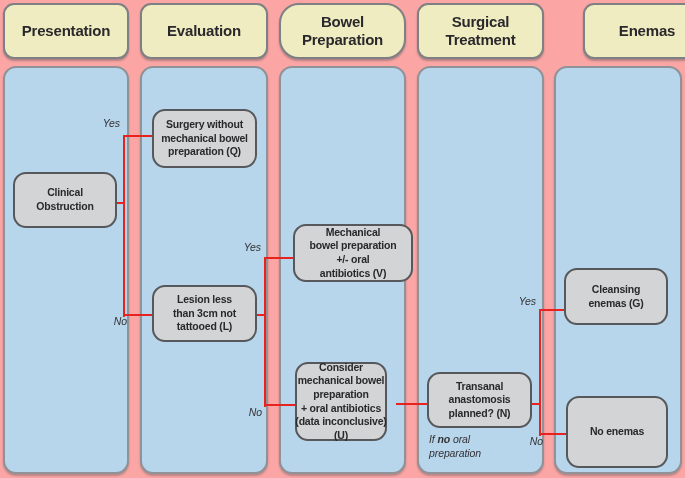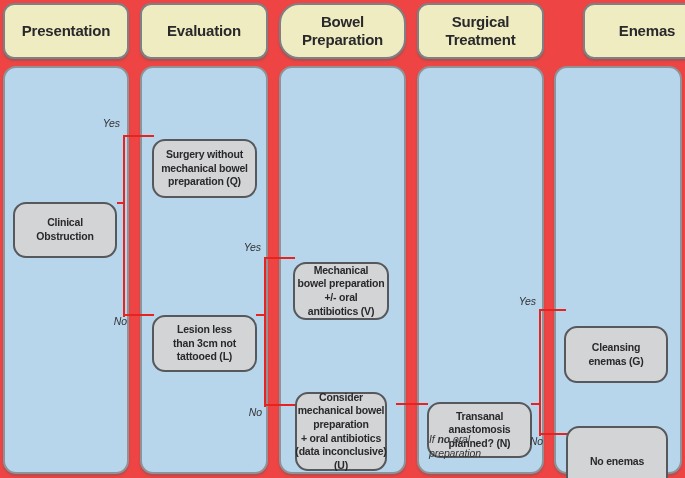--- a/index.html
+++ b/index.html
@@ -1,38 +1,38 @@
 <!DOCTYPE html>
 <html><head>
 <meta charset="utf-8">
 <style>
   html,body{margin:0;padding:0;background:#ffffff;}
   .stage{
-    position:relative;width:685px;height:478px;background:#ef4444;
+    position:relative;width:685px;height:478px;background:#fca5a5;
     font-family:"Liberation Sans","DejaVu Sans",sans-serif;overflow:hidden;
   }
   .col-header{
     position:absolute;top:3px;height:56px;box-sizing:border-box;
     background:#f0ecc2;border:2px solid #7e8083;border-radius:11px;
     display:flex;align-items:center;justify-content:center;
     font-weight:bold;font-size:15px;line-height:1.18;color:#29292b;
     text-align:center;white-space:pre;letter-spacing:-0.2px;
     box-shadow:0 2px 2px rgba(90,90,90,0.45);z-index:1;
   }
   .col-panel{
     position:absolute;top:66px;height:408px;box-sizing:border-box;
     background:#b7d5eb;border:2px solid #8f9296;border-radius:13px;
     box-shadow:0 2px 2px rgba(90,90,90,0.4);z-index:1;
   }
   .node{
     position:absolute;box-sizing:border-box;
     background:#d3d4d5;border:2px solid #56585b;border-radius:13px;
     display:flex;align-items:center;justify-content:center;
     font-weight:bold;font-size:10.5px;line-height:1.3;color:#29292b;
-    text-align:center;white-space:pre;letter-spacing:-0.2px;z-index:3;margin-top:30px;
+    text-align:center;white-space:pre;letter-spacing:-0.2px;z-index:3;
   }
   .hline,.vline{position:absolute;background:#e8231f;z-index:2;}
   .hline{height:2.4px;}
   .vline{width:2.4px;}
   .lbl{
     position:absolute;font-style:italic;font-size:10.5px;color:#333335;
     text-align:right;z-index:4;letter-spacing:-0.1px;
   }
   .note{
     position:absolute;font-style:italic;font-size:10.5px;color:#333335;
@@ -74,34 +74,34 @@
   <div class="hline" style="left:539px;top:433px;width:29px;"></div>
 
   <div class="node" style="left:13px;top:172px;width:104px;height:56px;">Clinical
 Obstruction</div>
   <div class="node" style="left:152px;top:109px;width:105px;height:59px;">Surgery without
 mechanical bowel
 preparation (Q)</div>
   <div class="node" style="left:152px;top:285px;width:105px;height:57px;">Lesion less
 than 3cm not
 tattooed (L)</div>
-  <div class="node" style="left:293px;top:232px;width:96px;height:58px;">Mechanical
+  <div class="node" style="left:293px;top:224px;width:120px;height:58px;">Mechanical
 bowel preparation
 +/- oral
 antibiotics (V)</div>
   <div class="node" style="left:295px;top:362px;width:92px;height:79px;">Consider
 mechanical bowel
 preparation
 + oral antibiotics
 (data inconclusive)
 (U)</div>
   <div class="node" style="left:427px;top:372px;width:105px;height:56px;">Transanal
 anastomosis
 planned? (N)</div>
-  <div class="node" style="left:564px;top:296px;width:104px;height:57px;">Cleansing
+  <div class="node" style="left:564px;top:268px;width:104px;height:57px;">Cleansing
 enemas (G)</div>
   <div class="node" style="left:566px;top:396px;width:102px;height:72px;">No enemas</div>
 
   <div class="lbl" style="left:88px;top:117px;width:32px;">Yes</div>
   <div class="lbl" style="left:95px;top:315px;width:32px;">No</div>
   <div class="lbl" style="left:229px;top:241px;width:32px;">Yes</div>
   <div class="lbl" style="left:230px;top:406px;width:32px;">No</div>
   <div class="lbl" style="left:504px;top:295px;width:32px;">Yes</div>
   <div class="lbl" style="left:511px;top:435px;width:32px;">No</div>
 

